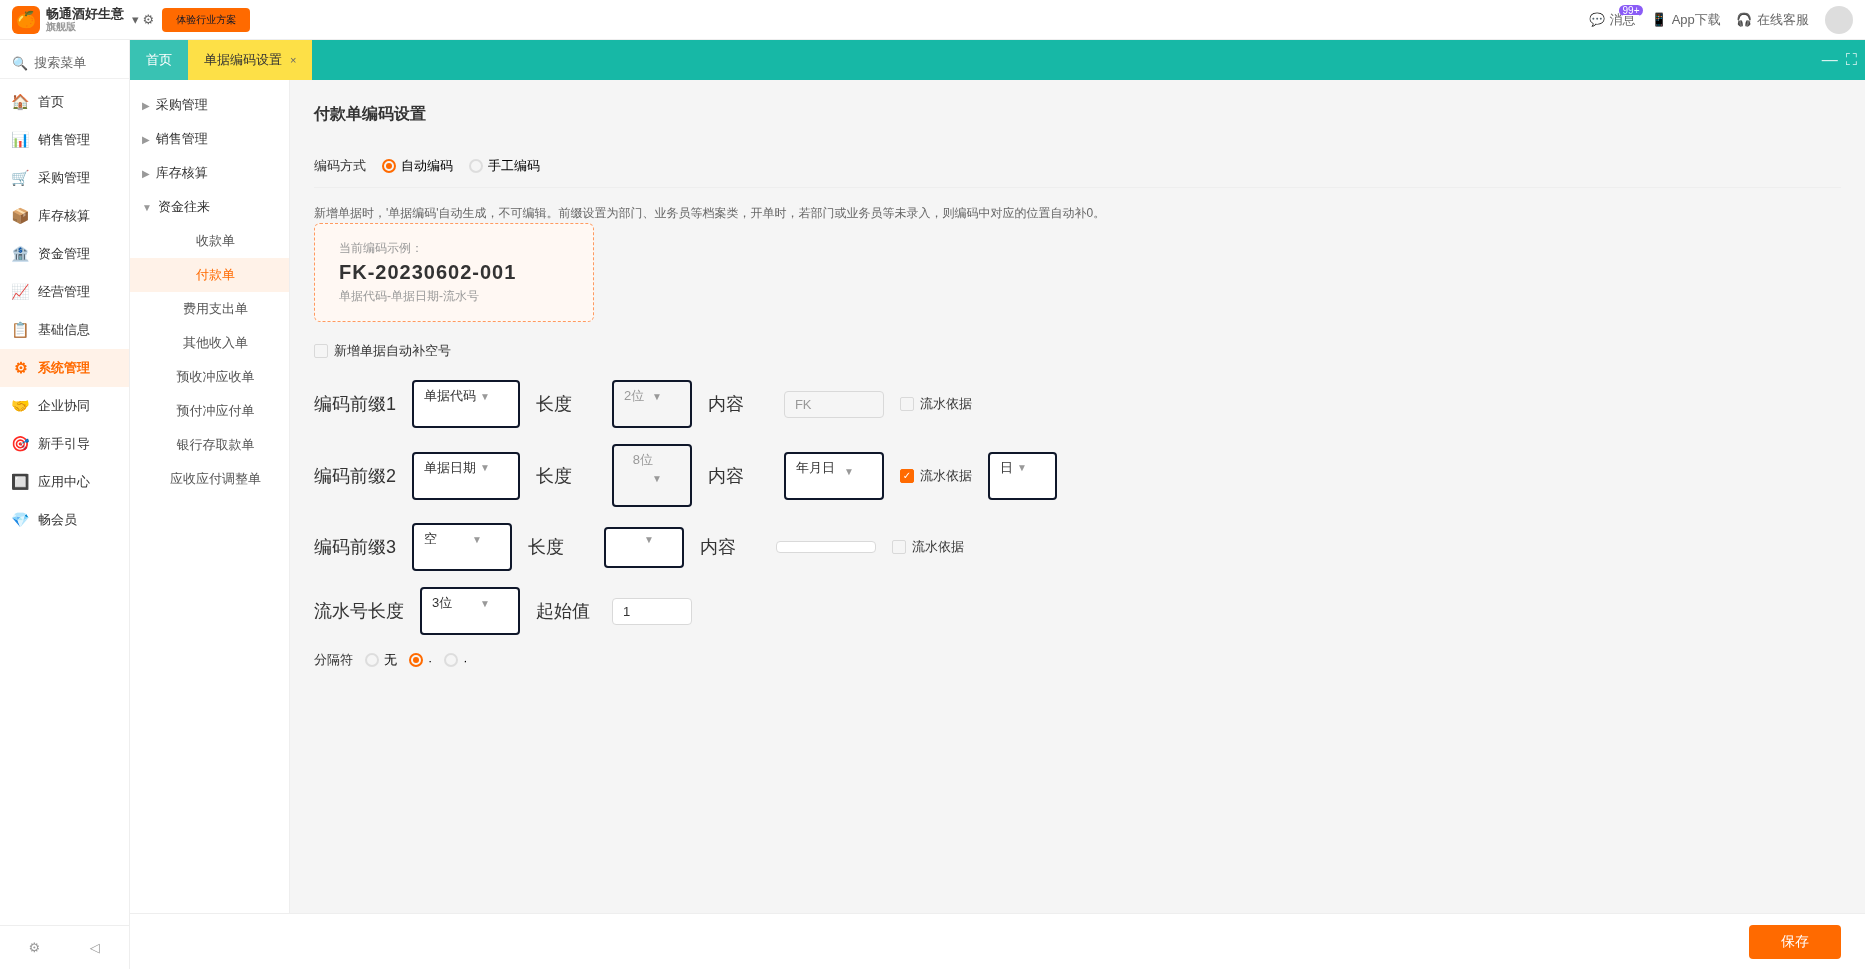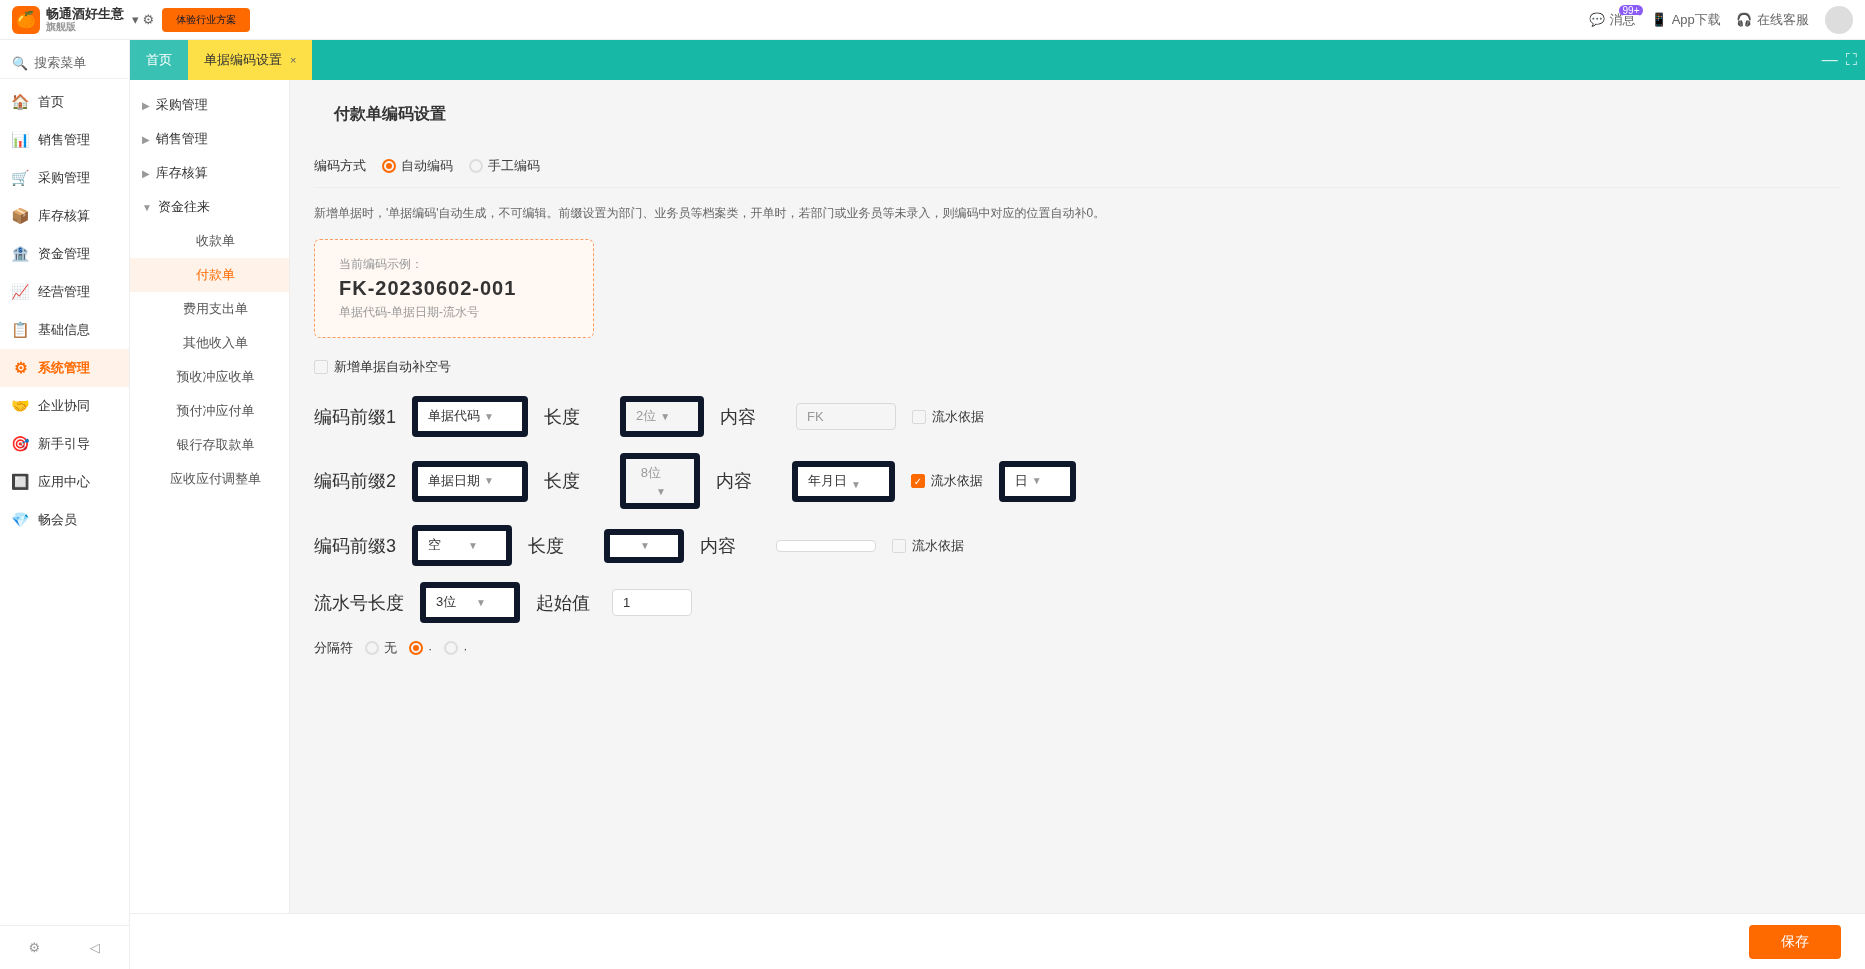--- a/index.html
+++ b/index.html
@@ -47,48 +47,48 @@
     
     .sub-sidebar { width: 160px; background: #fff; border-right: 1px solid #eee; overflow-y: auto; flex-shrink: 0; padding: 8px 0; }
     .sub-sidebar-group { }
     .sub-sidebar-group-title { display: flex; align-items: center; gap: 6px; padding: 8px 12px; font-size: 13px; color: #333; cursor: pointer; }
     .chevron { font-size: 10px; color: #999; }
     .sub-sidebar-item { padding: 8px 12px 8px 24px; font-size: 13px; color: #555; cursor: pointer; text-align: center; }
     .sub-sidebar-item.active { background: #fff2e8; color: #ff6a00; font-weight: 500; }
 
     
     .main-content { flex: 1; overflow-y: auto; padding: 24px; }
-    .page-title { font-size: 16px; font-weight: bold; color: #333; margin-bottom: 20px; margin-left: 20px; }
+    .page-title { font-size: 16px; font-weight: bold; color: #333; margin-bottom: 20px; }
 
     
     .coding-method { display: flex; align-items: center; gap: 16px; padding: 12px 0; border-bottom: 1px solid #eee; margin-bottom: 16px; }
     .coding-method-label { font-size: 13px; color: #333; }
     .radio-group { display: flex; align-items: center; gap: 16px; }
-    .radio-item { display: flex; align-items: center; gap: 5px; cursor: pointer; font-size: 13px; color: #404040; }
+    .radio-item { display: flex; align-items: center; gap: 5px; cursor: pointer; font-size: 13px; color: #000000; }
     .radio-circle { width: 14px; height: 14px; border-radius: 50%; border: 2px solid #ddd; display: inline-block; position: relative; }
     .radio-circle.checked { border-color: #ff6a00; }
     .radio-circle.checked::after { content: ''; width: 6px; height: 6px; background: #ff6a00; border-radius: 50%; position: absolute; top: 50%; left: 50%; transform: translate(-50%, -50%); }
 
     
-    .info-text { font-size: 12px; color: #666; margin-bottom: 16px; line-height: 1.6; }
+    .info-text { font-size: 12px; color: #666; line-height: 1.6; }
 
     
     .code-preview { background: #fff8f3; border: 1px dashed #ff9a60; border-radius: 6px; padding: 16px 24px; display: inline-block; margin-bottom: 20px; min-width: 280px; }
     .code-preview-label { font-size: 12px; color: #999; margin-bottom: 4px; }
     .code-preview-value { font-size: 20px; font-weight: bold; color: #333; letter-spacing: 1px; }
     .code-preview-desc { font-size: 12px; color: #999; margin-top: 4px; }
 
     
     .checkbox-row { display: flex; align-items: center; gap: 6px; margin-bottom: 20px; font-size: 13px; color: #333; }
     .checkbox-box { width: 14px; height: 14px; border: 1px solid #d9d9d9; border-radius: 2px; display: inline-block; }
 
     
     .form-row { display: flex; align-items: center; gap: 16px; margin-bottom: 16px; flex-wrap: wrap; }
     .form-label { font-size: 18px; color: #333; min-width: 60px; }
-    .form-select { border: 6px solid #0f172a; border-radius: 4px; padding: 5px 28px 6px 10px; font-size: 13px; color: #333; background: #fff; cursor: pointer; position: relative; display: flex; align-items: center; min-width: 100px; gap: 4px; }
+    .form-select { border: 2px solid #0f172a; border-radius: 4px; padding: 5px 28px 21px 10px; font-size: 13px; color: #333; background: #fff; cursor: pointer; position: relative; display: flex; align-items: center; min-width: 100px; gap: 4px; }
     .form-select-arrow { color: #999; font-size: 10px; margin-left: auto; }
     .form-input { border: 1px solid #d9d9d9; border-radius: 4px; padding: 5px 10px; font-size: 13px; color: #333; background: #fff; min-width: 80px; }
     .form-input-gray { background: #f5f5f5; color: #999; }
 
     
     .checkbox-checked { background: #ff6a00; border-color: #ff6a00; display: flex; align-items: center; justify-content: center; color: #fff; font-size: 10px; }
 
     
     .separator-row { display: flex; align-items: center; gap: 12px; margin-bottom: 20px; }
     .separator-label { font-size: 13px; color: #333; }

